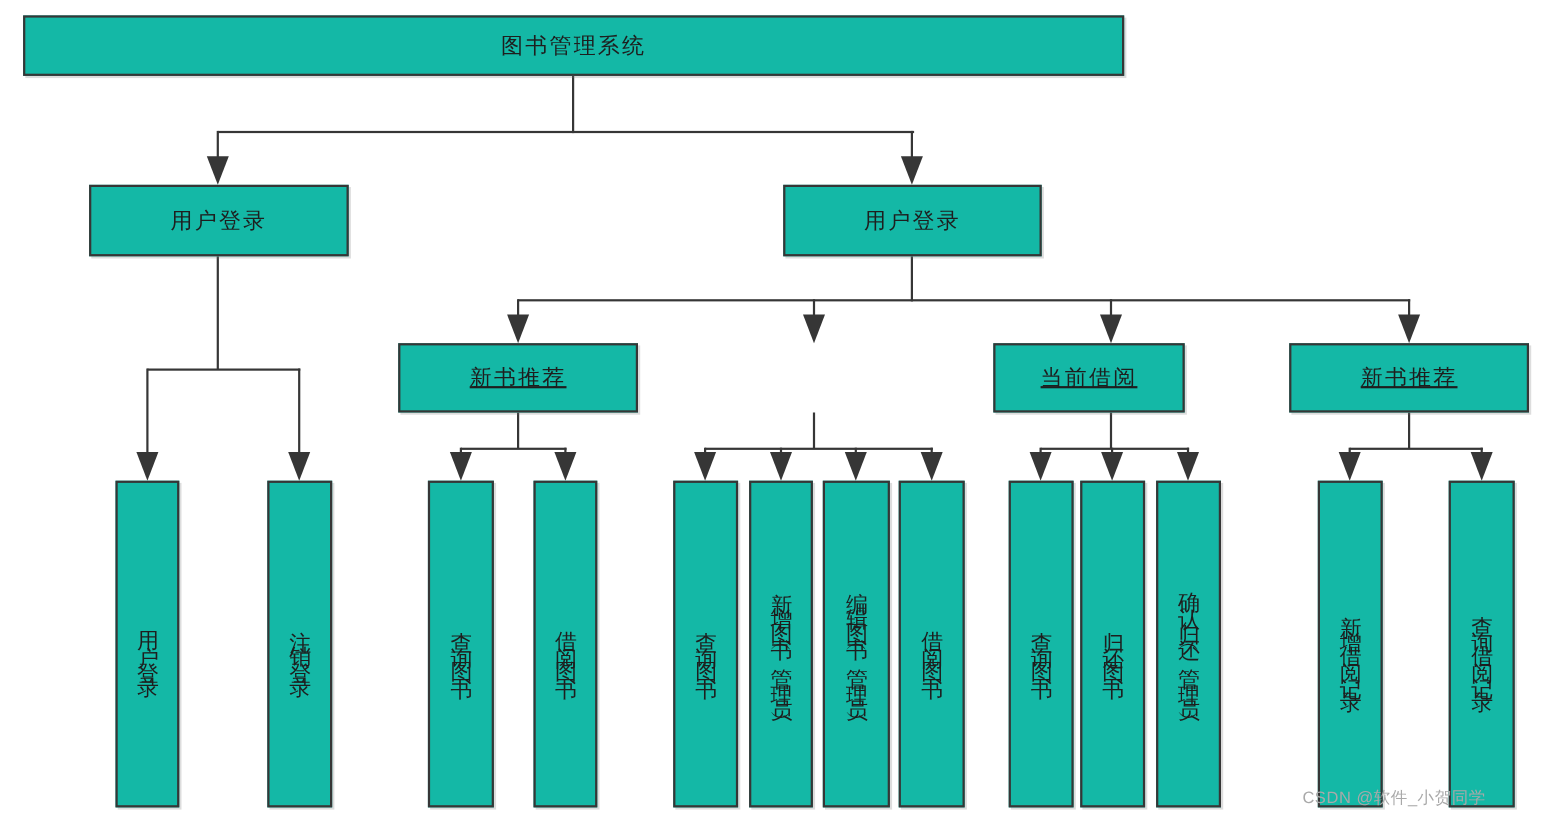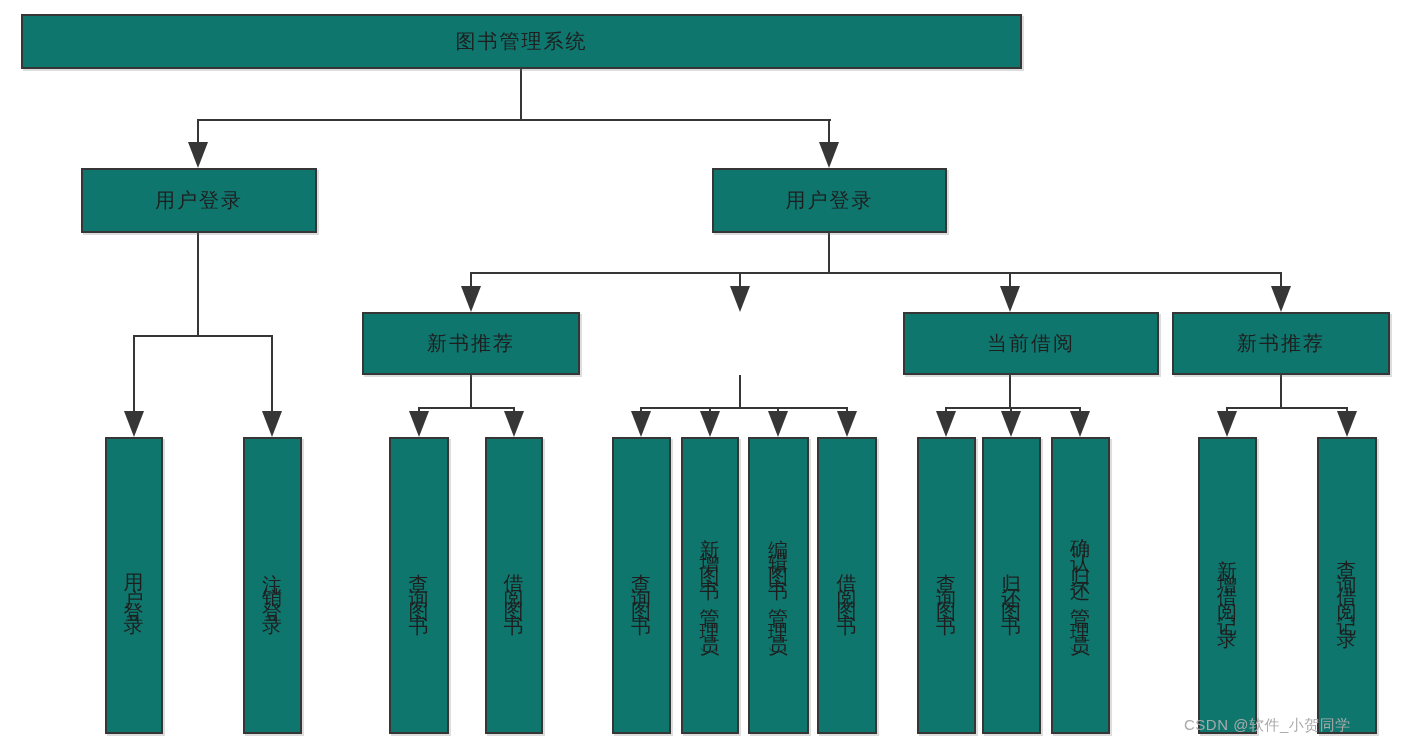--- a/index.html
+++ b/index.html
@@ -13,21 +13,21 @@
   body { font-family: "Liberation Sans", "DejaVu Sans", sans-serif; }
   .stage {
     position: relative;
     width: 1405px;
     height: 747px;
     background: var(--background);
     overflow: hidden;
   }
   .box {
     position: absolute;
-    background: #0f766e;
+    background: #14b8a6;
     border: 2px solid var(--line);
     box-shadow: 2px 2px 0 rgba(120,120,120,0.25);
     display: flex;
     align-items: center;
     justify-content: center;
     font-size: 20px;
     color: var(--text);
     letter-spacing: 2px;
     white-space: nowrap;
   }
@@ -36,24 +36,24 @@
     height: 297px;
     writing-mode: vertical-rl;
     letter-spacing: 14px;
     line-height: 1;
     white-space: normal;
   }
   
   .n-root  { left: 21px;  top: 14px;  width: 1001px; height: 55px; }
   .n-user  { left: 81px;  top: 168px; width: 236px;  height: 65px; }
   .n-mgmt  { left: 712px; top: 168px; width: 235px;  height: 65px; }
-  .t3      { top: 312px; height: 63px; }
+  .t3      { top: 312px; height: 63px; text-decoration: underline; }
   .t3-0 { left: 362px;  width: 218px; }
   .t3-1 { left: 633px;  width: 215px; }
-  .t3-2 { left: 903px;  width: 256px; }
+  .t3-2 { left: 903px;  width: 174px; }
   .t3-3 { left: 1172px; width: 218px; }
   
   .lf-0  { left: 105px;  width: 58px; }
   .lf-1  { left: 243px;  width: 59px; }
   .lf-2  { left: 389px;  width: 60px; }
   .lf-3  { left: 485px;  width: 58px; }
   .lf-4  { left: 612px;  width: 59px; }
   .lf-5  { left: 681px;  width: 58px; }
   .lf-6  { left: 748px;  width: 61px; }
   .lf-7  { left: 817px;  width: 60px; }

